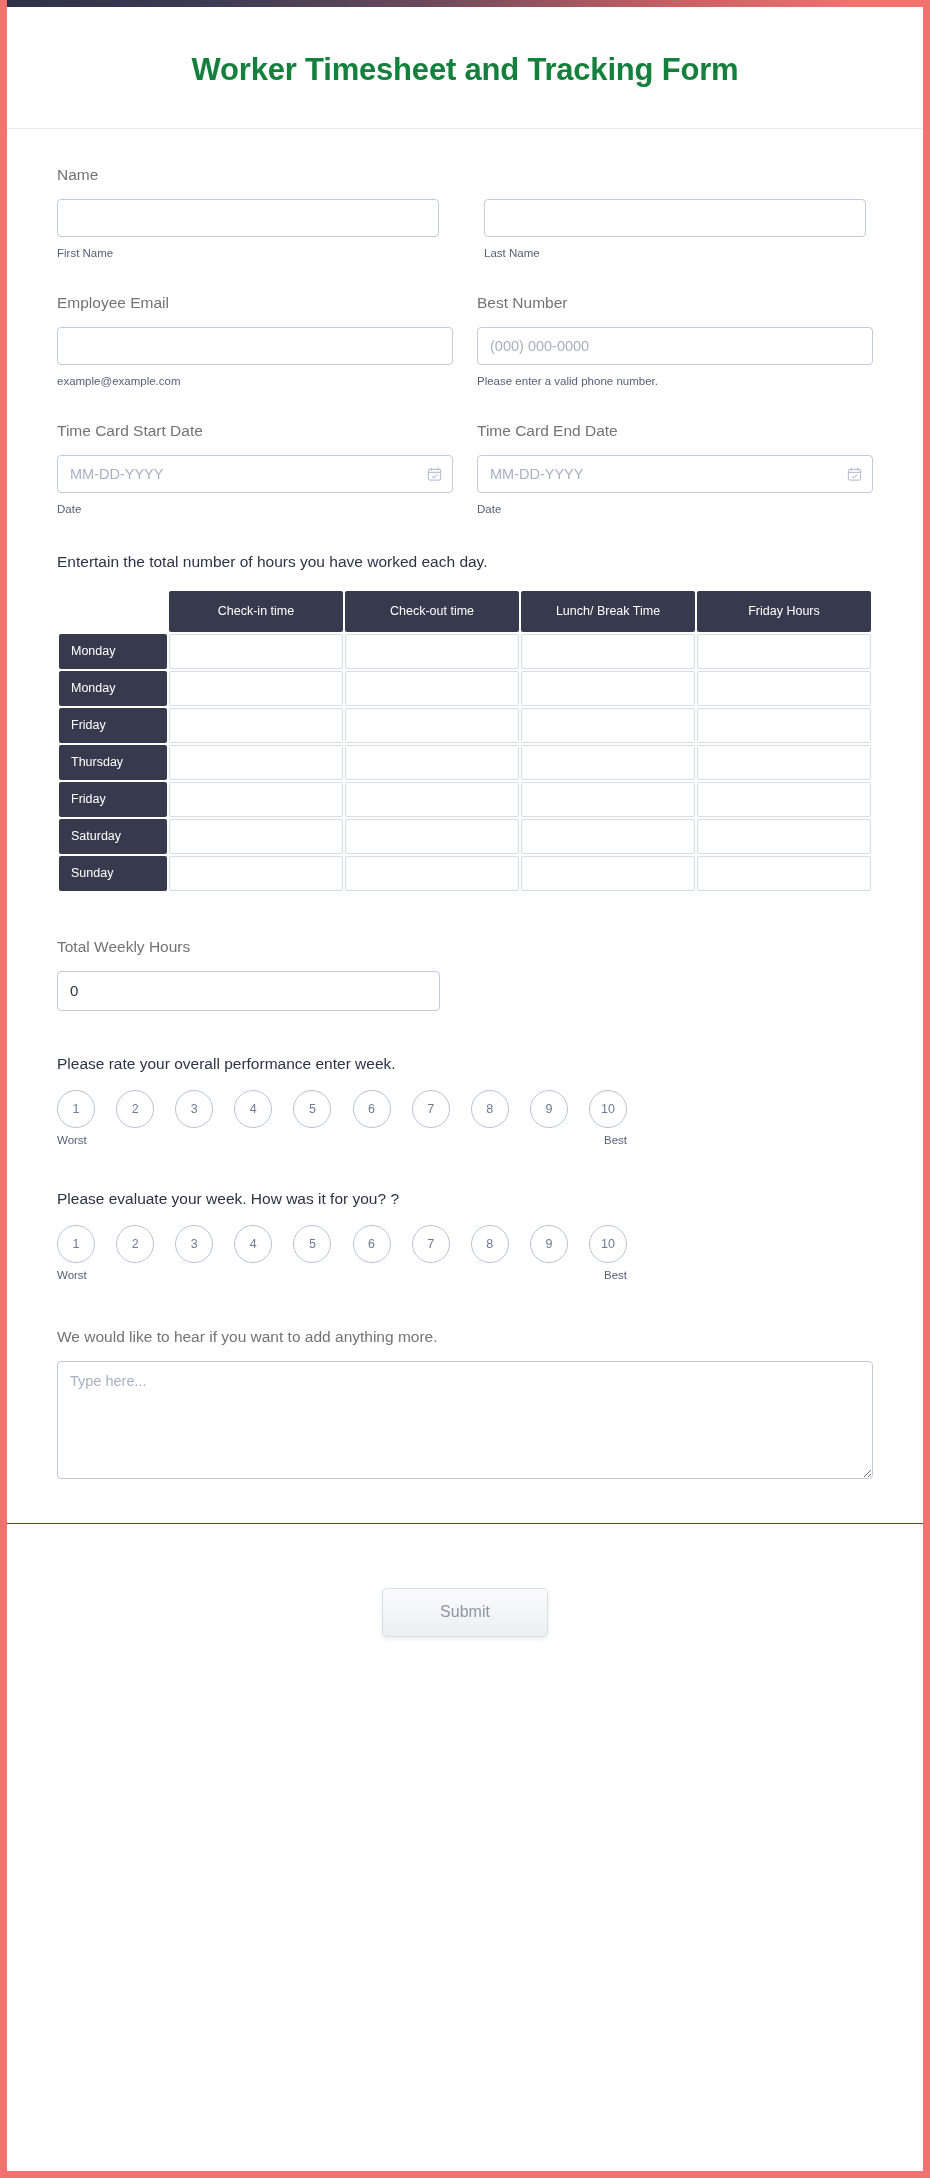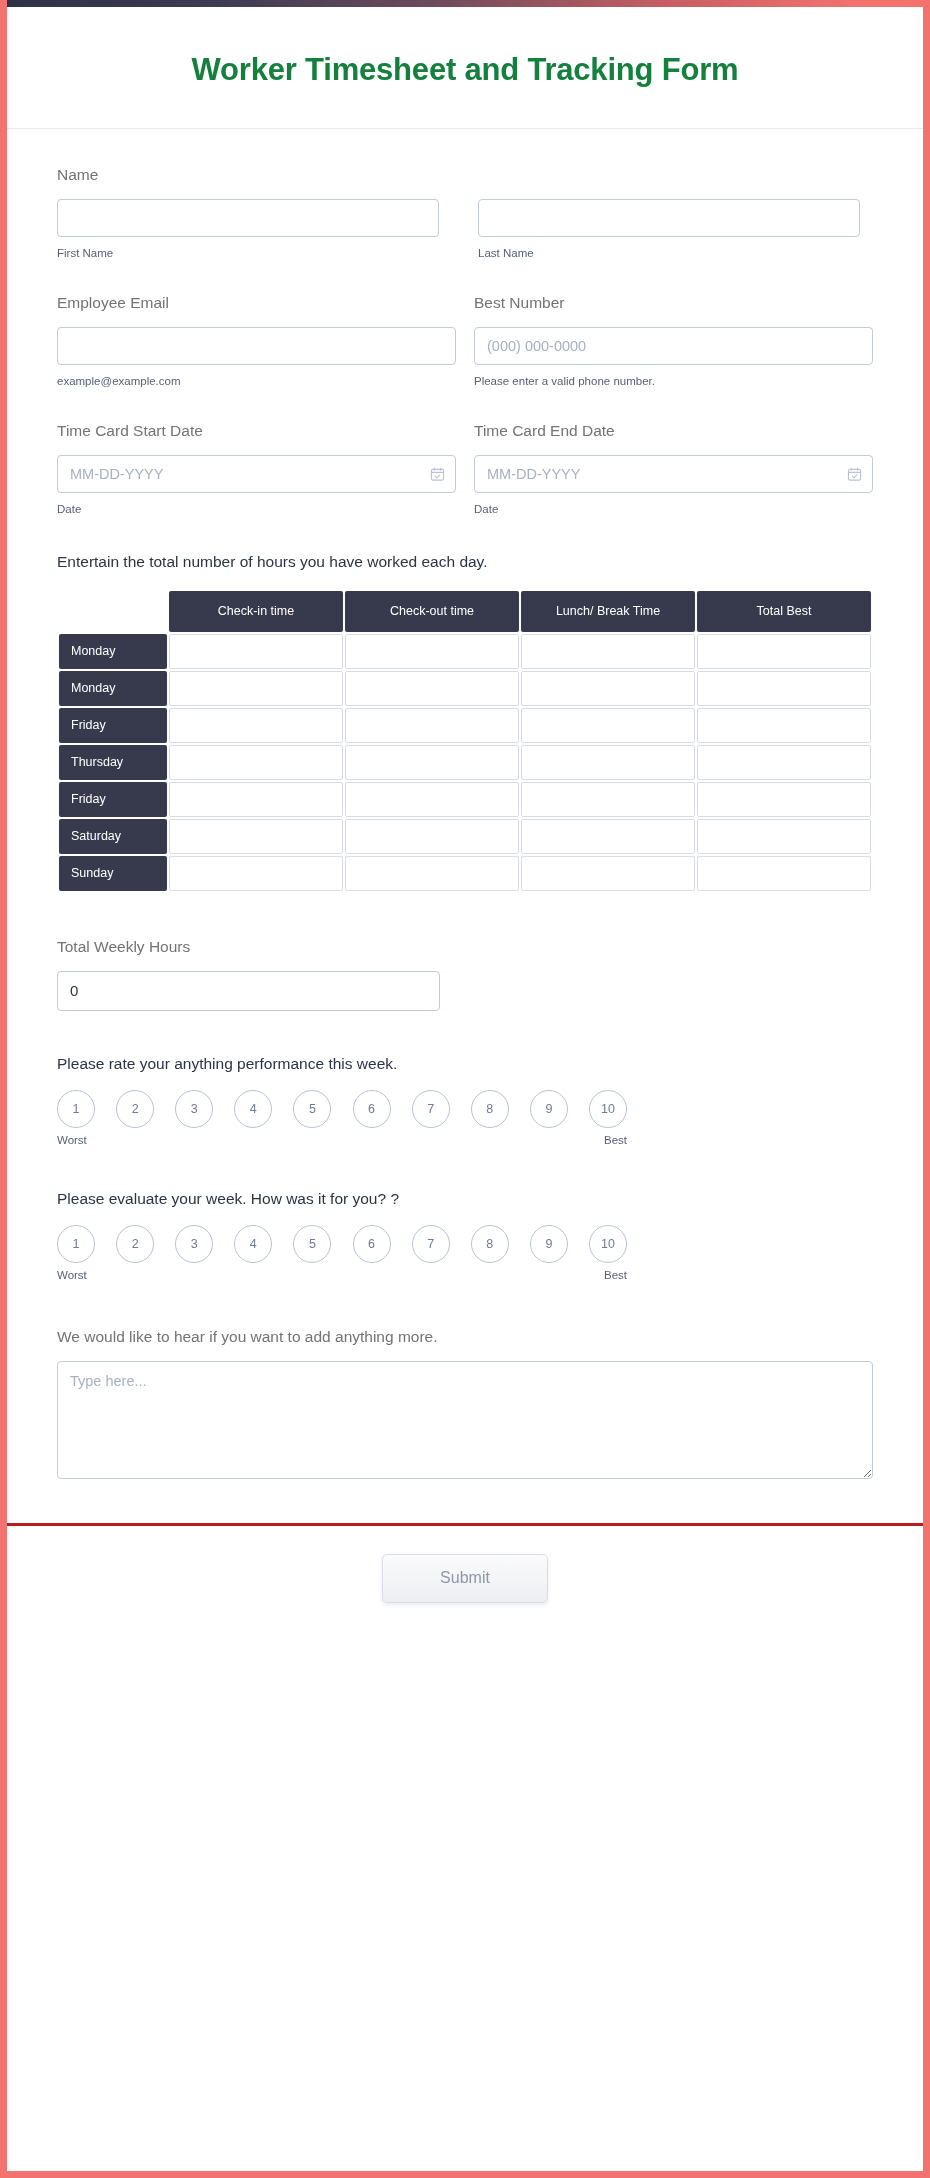--- a/index.html
+++ b/index.html
@@ -88,21 +88,21 @@
 
   .sublabel {
     font-size: 11.5px;
     color: #56607a;
     margin-top: 9px;
     line-height: 1.3;
   }
 
   .two-col {
     display: flex;
-    gap: 18px;
+    gap: 24px;
   }
   .col {
     flex: 1 1 0;
     min-width: 0;
   }
 
   .text-input {
     width: 100%;
     height: 38px;
     border: 1px solid #c3cad9;
@@ -254,22 +254,22 @@
     font-family: "Liberation Sans", sans-serif;
     color: #2c3345;
     resize: vertical;
     outline: none;
     background: #fff;
   }
   .comment-area::placeholder { color: #a7b0c2; }
 
   
   .form-footer {
-    border-top: 3px solid #b91c1c;
-    padding: 28px 0 46px 0;
+    border-top: 1px solid #b91c1c;
+    padding: 64px 0 46px 0;
     text-align: center;
   }
   .submit-btn {
     display: inline-block;
     min-width: 166px;
     height: 49px;
     padding: 0 26px;
     border: 1px solid #d9dde6;
     border-radius: 5px;
     background: linear-gradient(to bottom, #fbfbfc 0%, #eceef1 100%);
@@ -361,21 +361,21 @@
 
       <div class="field-group" style="margin-top:36px;">
         <div class="table-intro">Entertain the total number of hours you have worked each day.</div>
         <table class="timesheet">
           <thead>
             <tr>
               <th class="corner"></th>
               <th class="colhead">Check-in time</th>
               <th class="colhead">Check-out time</th>
               <th class="colhead">Lunch/ Break Time</th>
-              <th class="colhead">Total Best</th>
+              <th class="colhead">Friday Hours</th>
             </tr>
           </thead>
           <tbody>
             <tr>
               <th class="rowhead">Monday</th>
               <td class="cell"><input type="text" style=""></td>
               <td class="cell"><input type="text" style=""></td>
               <td class="cell"><input type="text" style=""></td>
               <td class="cell"><input type="text" style=""></td>
             </tr>
@@ -424,21 +424,21 @@
           </tbody>
         </table>
       </div>
 
       <div class="total-hours-wrap">
         <div class="field-label">Total Weekly Hours</div>
         <input class="total-hours-input" type="text" value="0" style="">
       </div>
 
       <div class="rating-block">
-        <div class="rating-question">Please rate your anything performance this week.</div>
+        <div class="rating-question">Please rate your overall performance enter week.</div>
         <div class="scale-row">
           <div class="scale-item">1</div>
           <div class="scale-item">2</div>
           <div class="scale-item">3</div>
           <div class="scale-item">4</div>
           <div class="scale-item">5</div>
           <div class="scale-item">6</div>
           <div class="scale-item">7</div>
           <div class="scale-item">8</div>
           <div class="scale-item">9</div>

